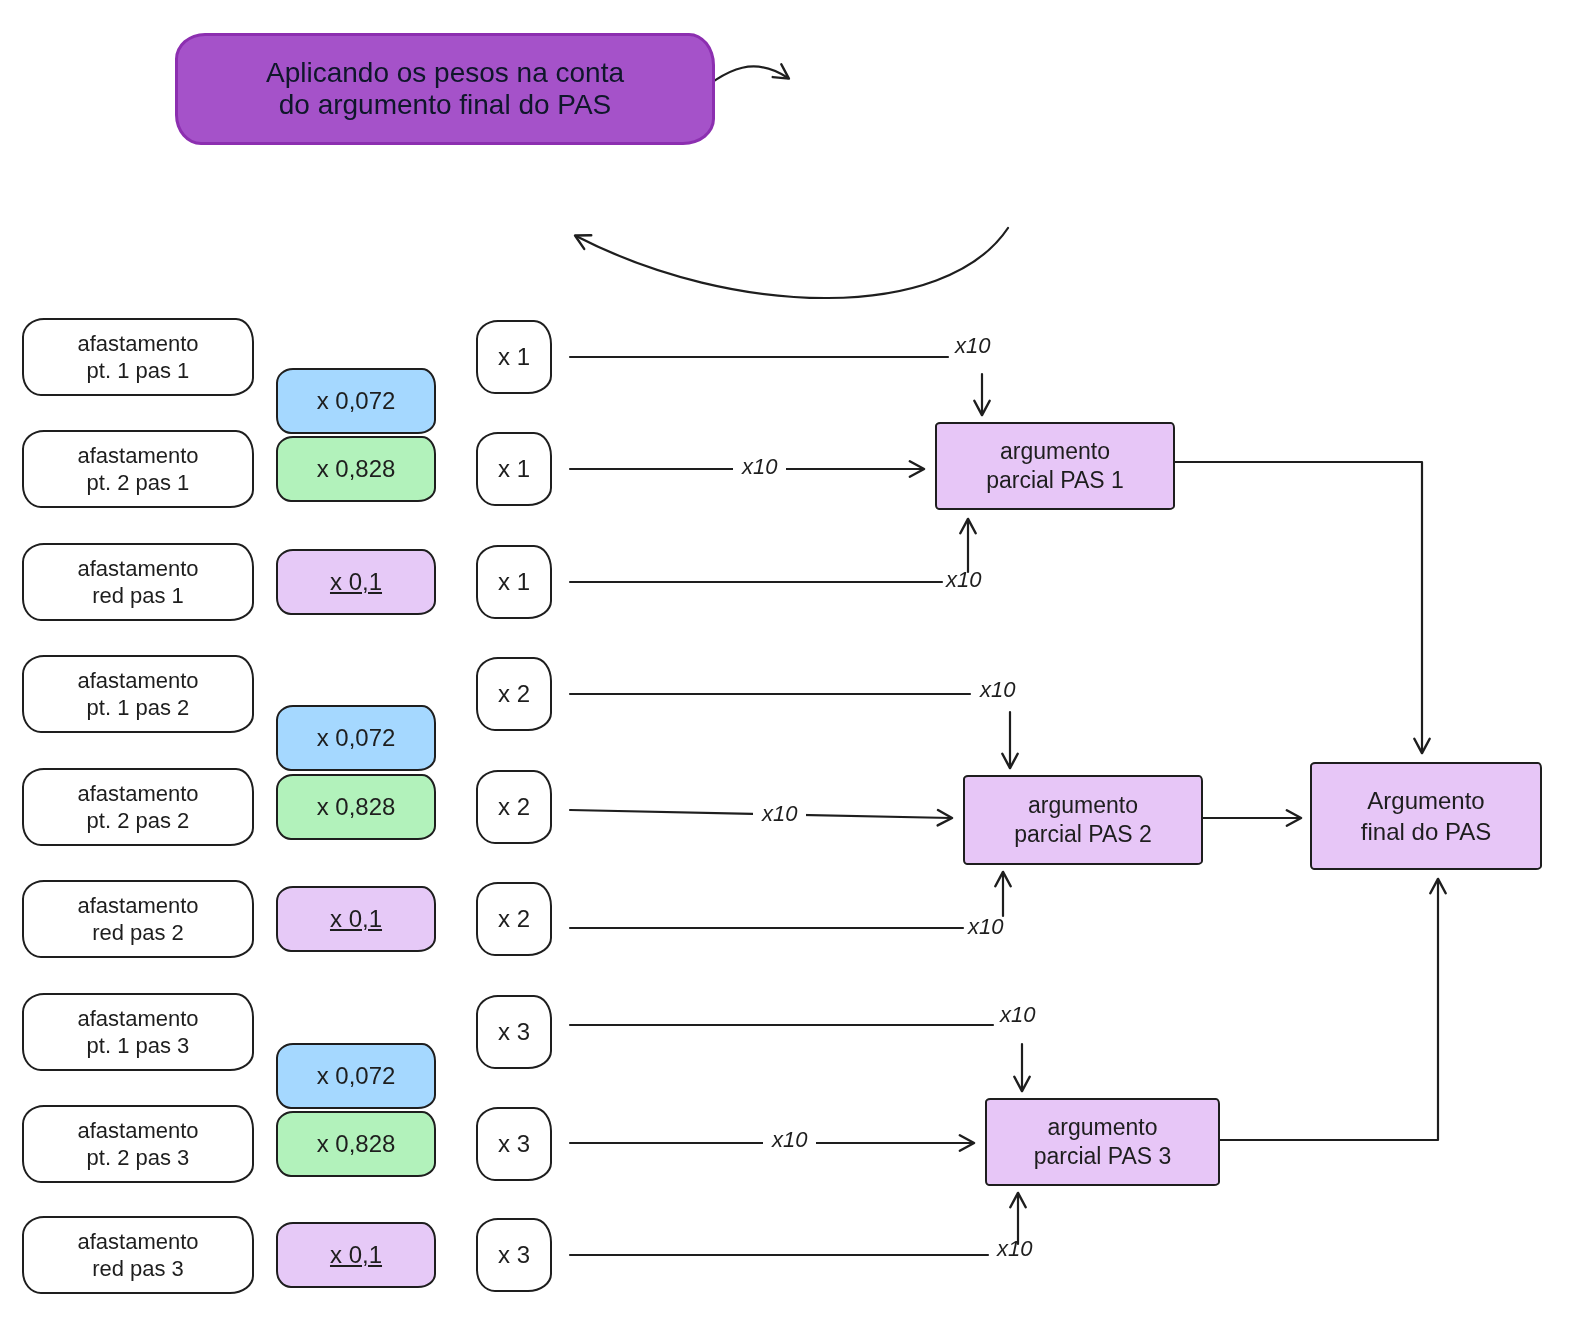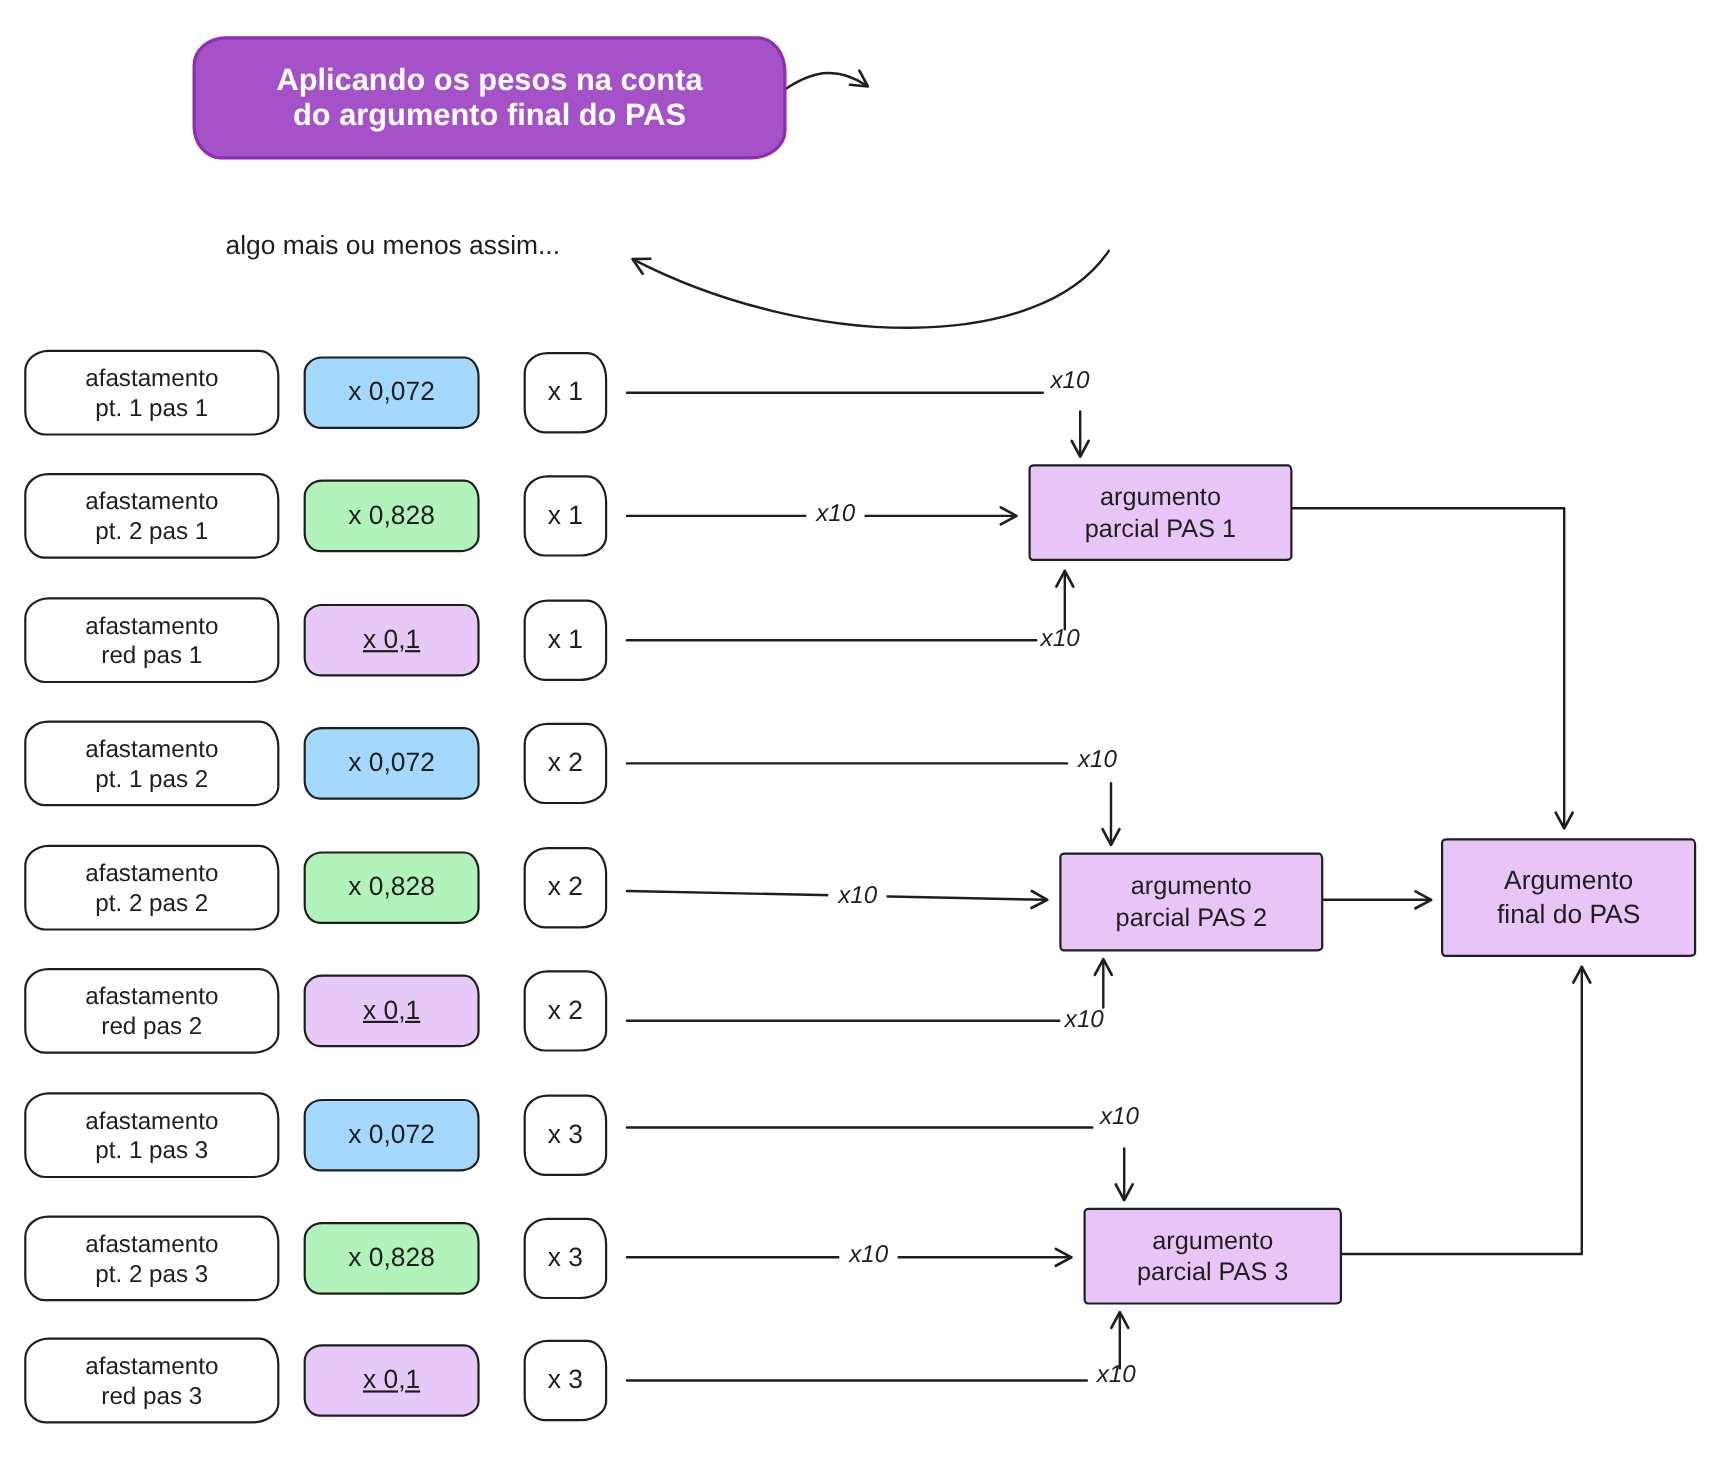--- a/index.html
+++ b/index.html
@@ -40,22 +40,22 @@
     background: #ffffff;
     box-sizing: border-box;
   }
 
   .title-box {
     left: 175px; top: 33px; width: 540px; height: 112px;
     background: var(--title-bg, #a552c9);
     border: 3px solid var(--title-border, #8c2fb0);
     border-radius: 30px 26px 32px 26px / 26px 32px 26px 30px;
     font-size: 28px;
-    font-weight: bold;
-    color: #ffffff;
+    font-weight: normal;
+    color: #0f172a;
     z-index: 2;
   }
 
   .steps {
     position: absolute;
     left: 805px; top: 82px; width: 560px;
     font-size: 24px; line-height: 33px;
     z-index: 2;
   }
   .note {
@@ -80,21 +80,21 @@
     border-radius: 17px 14px 18px 15px / 15px 18px 14px 17px;
     font-size: 24px;
   }
   .mult-box {
     left: 476px; width: 76px; height: 74px;
     transform: translateY(-50%);
     border-radius: 22px 18px 24px 19px / 19px 24px 18px 22px;
     font-size: 24px;
   }
 
-  .c-blue     { background: var(--blue, #a5d8ff); }
+  .c-blue     { background: var(--blue, #a5d8ff); margin-top: 44px; }
   .c-green    { background: var(--green, #b2f2bb); }
   .c-lavender { background: var(--lavender, #e6c9f7); text-decoration: underline; }
 
   .gain {
     position: absolute;
     z-index: 3;
     font-size: 22px;
     font-style: italic;
     line-height: 24px;
   }
@@ -156,21 +156,20 @@
 
     <g>
       <polyline points="1175,462 1422,462 1422,752" marker-end="url(#ah)"></polyline>
       <line x1="1203" y1="818" x2="1300" y2="818" marker-end="url(#ah)"></line>
       <polyline points="1220,1140 1438,1140 1438,880" marker-end="url(#ah)"></polyline>
     </g>
   </svg>
 
   <div class="box title-box pre">Aplicando os pesos na conta
 do argumento final do PAS</div>
-  <div class="note">algo mais ou menos assim...</div>
 
   <div class="row" style="top:357px">
     <div class="box label-box">
         <span class="pre">afastamento
 pt. 1 pas 1</span>
       </div>
     <div class="box weight-box c-blue">
         <span>x 0,072</span>
       </div>
     <div class="box mult-box">

